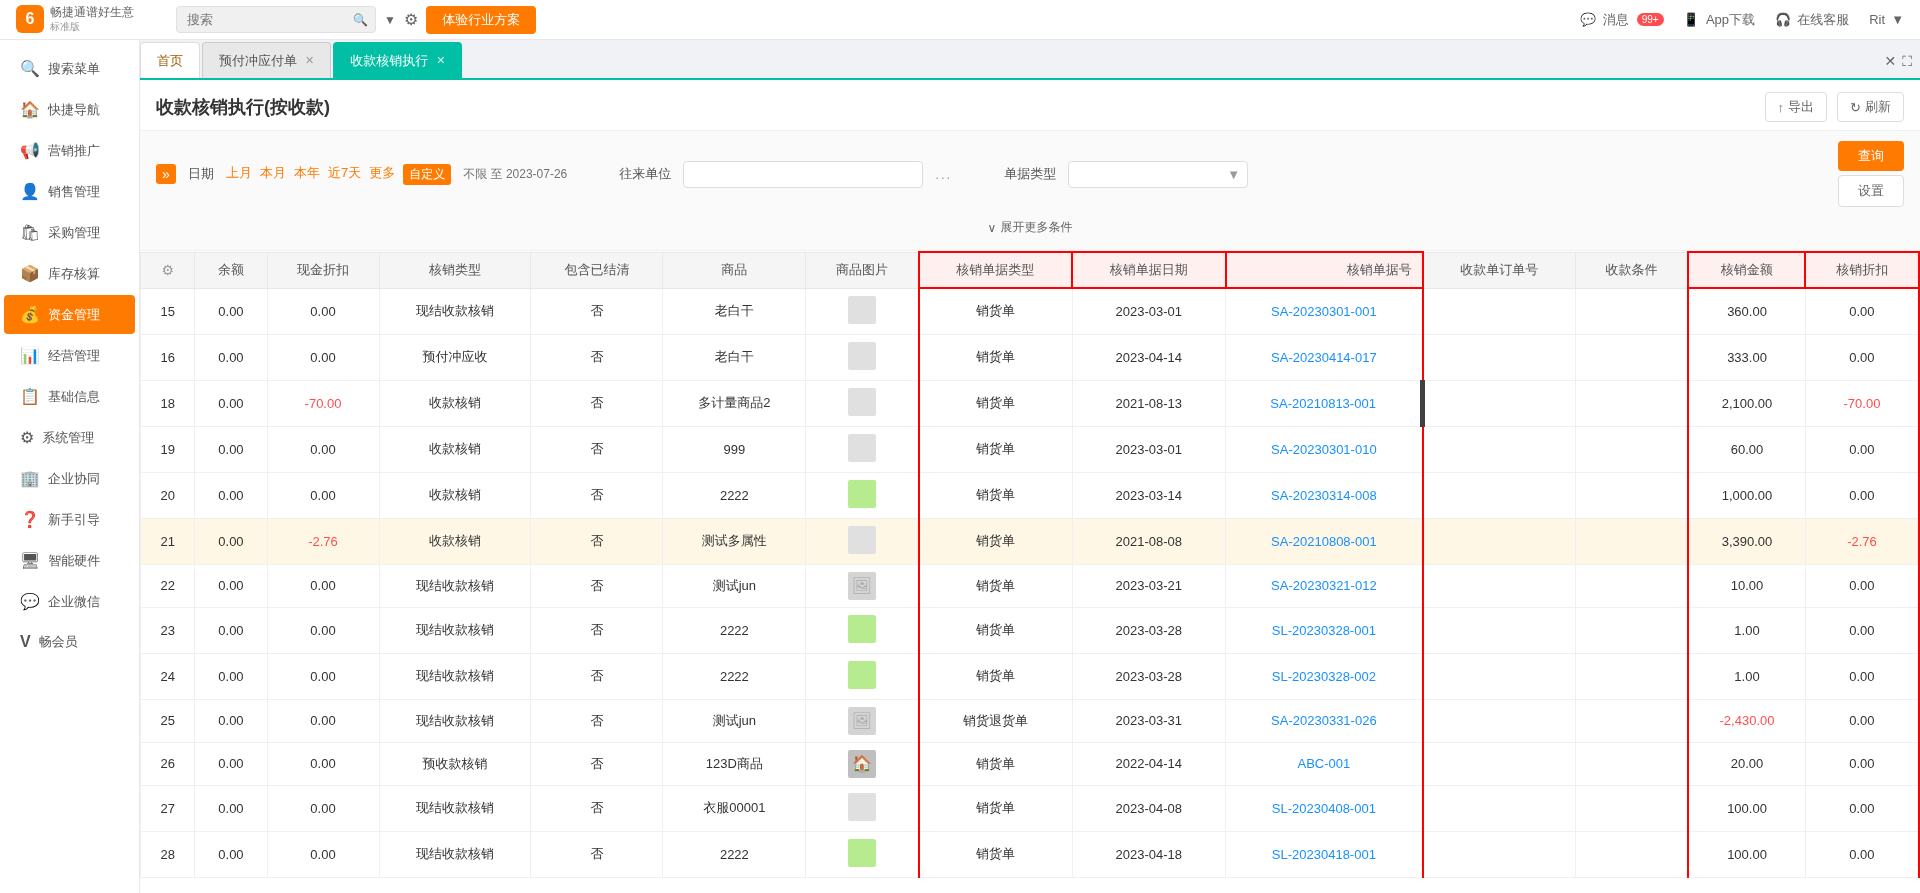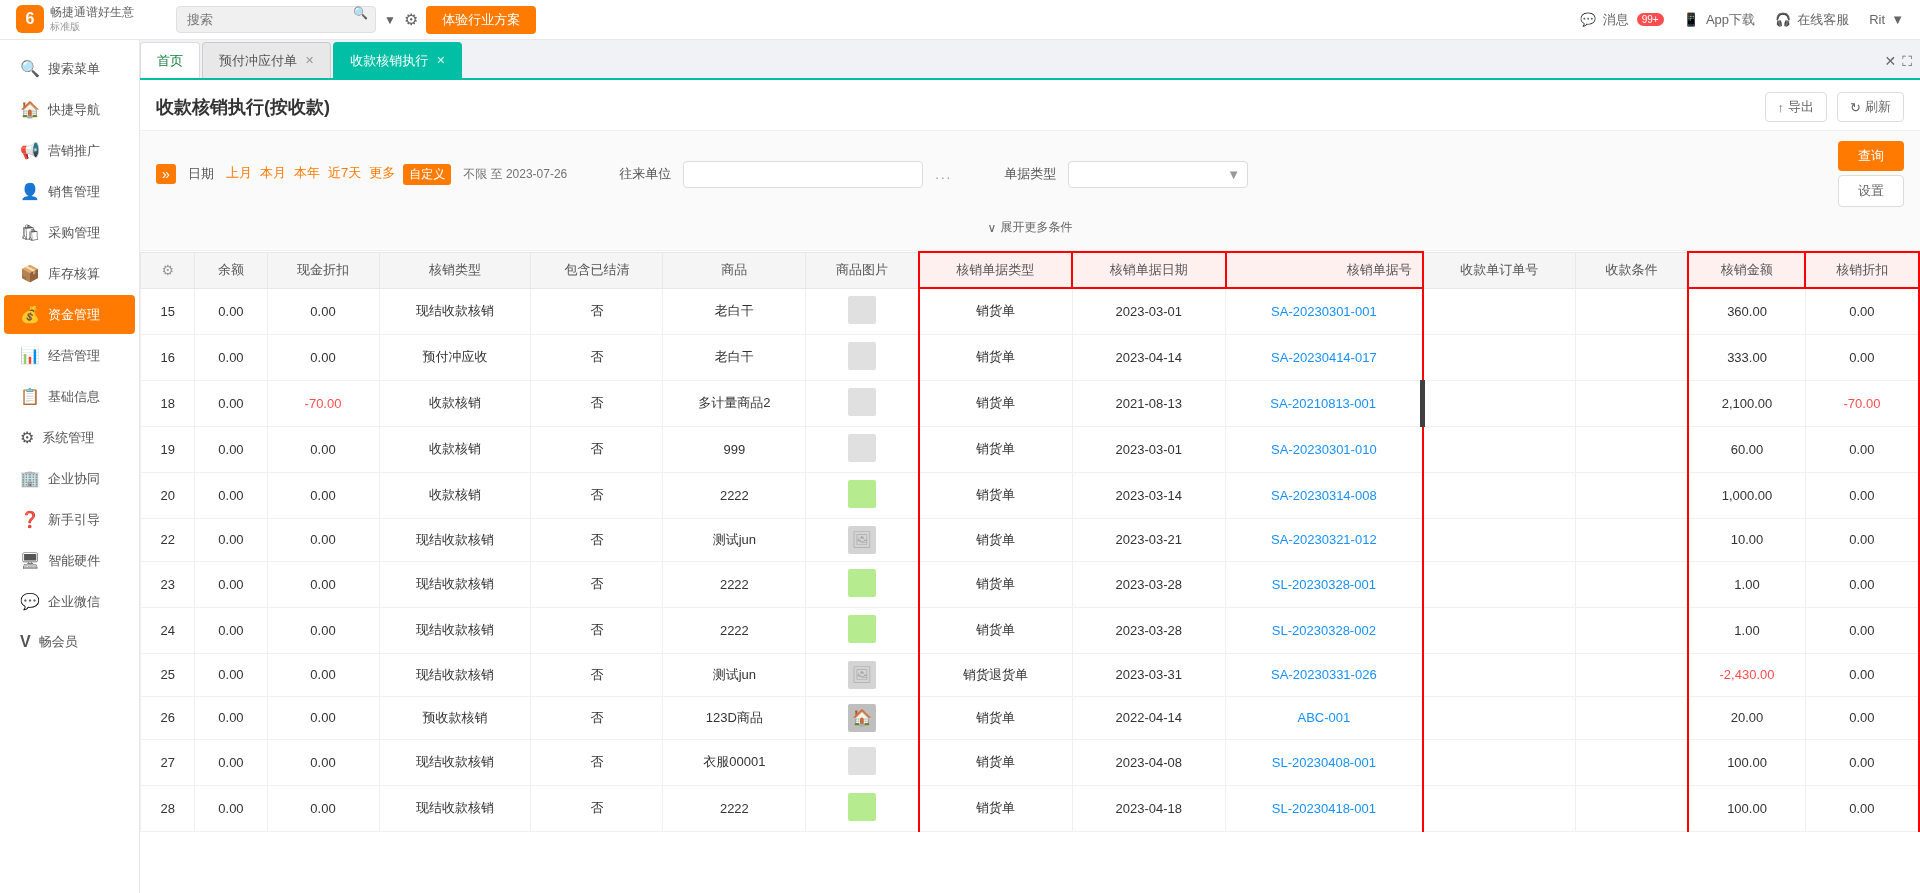--- a/index.html
+++ b/index.html
@@ -119,21 +119,21 @@
       border: 1px solid #ccc;
       border-bottom: none;
     }
     .tab.active {
       background: #00bfa5;
       color: #fff;
       border-color: #00bfa5;
     }
     .tab-home {
       background: #fff;
-      color: #15803d;
+      color: #a16207;
       border: 1px solid #ddd;
       border-bottom: none;
     }
     .tab-close {
       font-size: 11px;
       color: rgba(255,255,255,0.8);
       cursor: pointer;
       margin-left: 2px;
     }
     .tab-close-dark { color: #999; }
@@ -320,21 +320,21 @@
     }
     .footer-total { font-weight: 500; }
 
     
     .table-container::-webkit-scrollbar { width: 6px; height: 6px; }
     .table-container::-webkit-scrollbar-thumb { background: #ccc; border-radius: 3px; }
 
     .top-input-wrapper {
       position: relative;
       display: flex;
-      align-items: flex-start;
+      align-items: center;
     }
     .top-input-wrapper input {
       background: #f0f0f0;
       border: 1px solid #e0e0e0;
       border-radius: 4px;
       padding: 5px 30px 5px 10px;
       font-size: 13px;
       color: #999;
       width: 200px;
     }
@@ -647,20 +647,36 @@
                 <td>2222</td>
                 <td style="text-align: center;"><div class="img-placeholder" style="background: rgb(183, 235, 143);"></div></td>
                 <td style="border-left: 2px solid red;">销货单</td>
                 <td>2023-03-14</td>
                 <td style="border-right: 2px solid red;"><a class="link-cell" href="#">SA-20230314-008</a></td>
                 <td></td>
                 <td></td>
                 <td style="border-left: 2px solid red;">1,000.00</td>
                 <td style="border-right: 2px solid red;">0.00</td>
               </tr>
+              <tr class="highlighted">
+                <td>21</td>
+                <td>0.00</td>
+                <td class="negative">-2.76</td>
+                <td>收款核销</td>
+                <td>否</td>
+                <td>测试多属性</td>
+                <td style="text-align: center;"><div class="img-placeholder" style="background: rgb(224, 224, 224);"></div></td>
+                <td style="border-left: 2px solid red;">销货单</td>
+                <td>2021-08-08</td>
+                <td style="border-right: 2px solid red;"><a class="link-cell" href="#">SA-20210808-001</a></td>
+                <td></td>
+                <td></td>
+                <td style="border-left: 2px solid red;">3,390.00</td>
+                <td class="negative" style="border-right: 2px solid red;">-2.76</td>
+              </tr>
               <tr>
                 <td>22</td>
                 <td>0.00</td>
                 <td>0.00</td>
                 <td>现结收款核销</td>
                 <td>否</td>
                 <td>测试jun</td>
                 <td style="text-align: center;"><div class="img-placeholder" style="background: rgb(212, 212, 212);">🖼</div></td>
                 <td style="border-left: 2px solid red;">销货单</td>
                 <td>2023-03-21</td>

